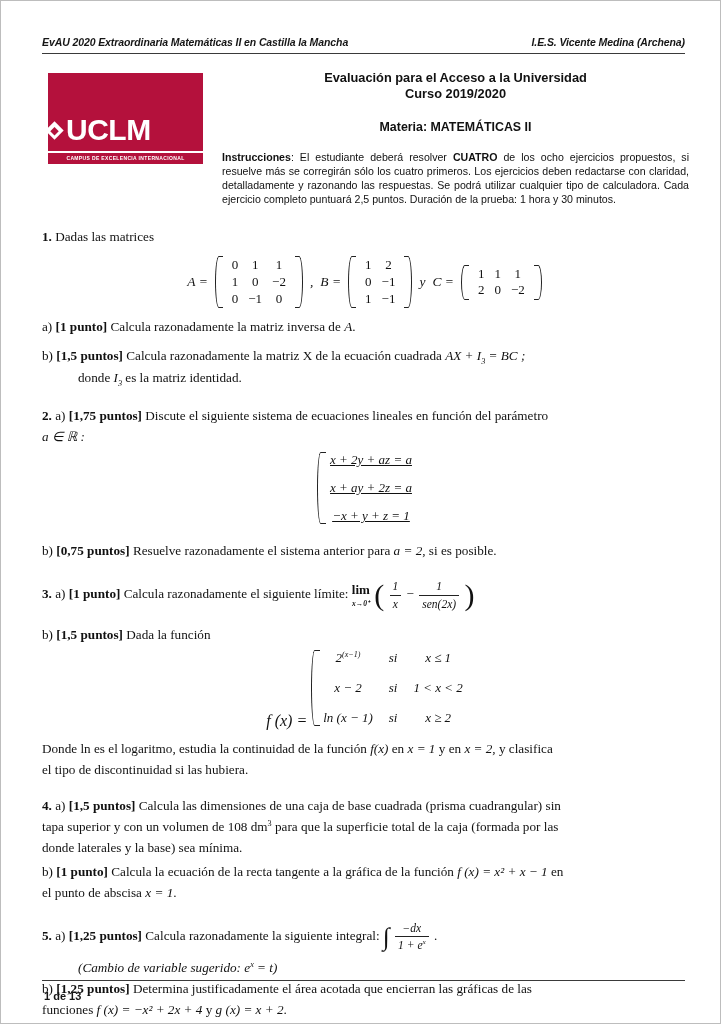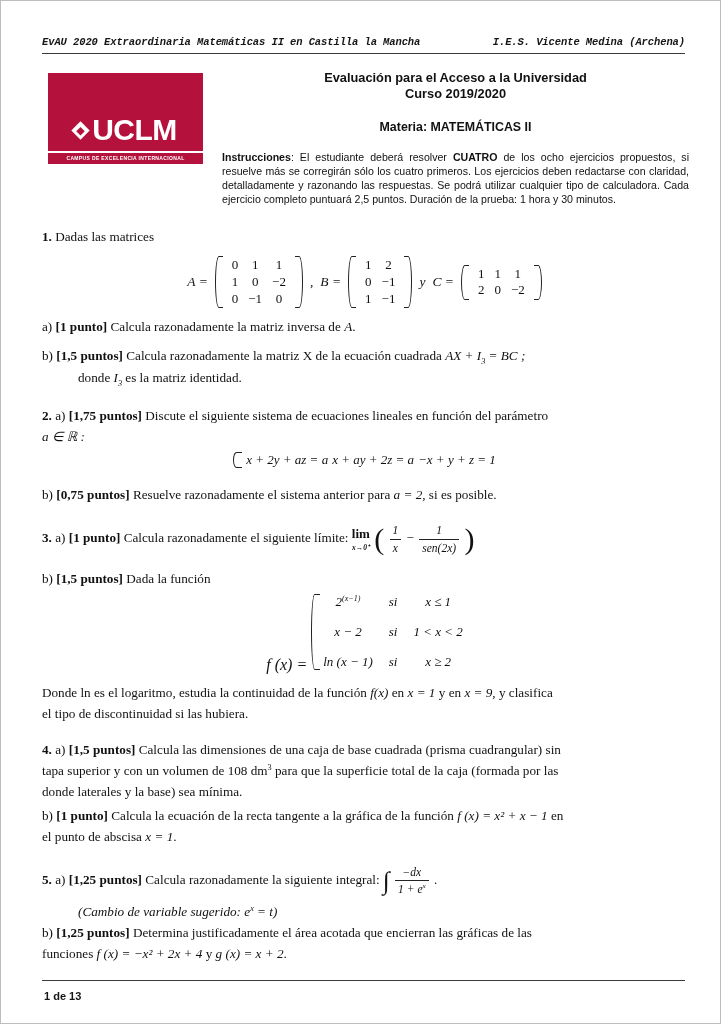--- a/index.html
+++ b/index.html
@@ -26,21 +26,21 @@
 
   
   .runhead {
     position: absolute;
     left: 42px;
     right: 36px;
     top: 36px;
     display: flex;
     justify-content: space-between;
     align-items: baseline;
-    font-family: Liberation Mono, monospace;
+    font-family: Liberation Sans, sans-serif;
     font-style: italic;
     font-weight: bold;
     font-size: 10.5px;
     color: #161616;
     letter-spacing: -0.1px;
   }
   .runhead-rule {
     position: absolute;
     left: 42px;
     right: 36px;
@@ -53,21 +53,20 @@
     position: absolute;
     left: 48px;
     top: 73px;
     width: 155px;
   }
   .logo-box {
     background: #b4113c;
     height: 78px;
     display: flex;
     align-items: flex-end;
-    justify-content: center;
     padding-bottom: 6px;
     box-sizing: border-box;
   }
   .logo-mark {
     display: flex;
     align-items: center;
     gap: 2px;
   }
   .logo-diamond {
     width: 13px;
@@ -198,21 +197,21 @@
   .mlabel { font-style: italic; font-size: 13.5px; }
 
   
   .system { display: inline-flex; align-items: stretch; gap: 4px; }
   .brace {
     width: 8px;
     border: 1.1px solid #222;
     border-right: none;
     border-radius: 40% 0 0 40% / 50% 0 0 50%;
   }
-  .syslines { display: flex; flex-direction: row; gap: 4px; font-size: 13px; }
+  .syslines { display: flex; flex-direction: column; gap: 12px; font-size: 13px; text-decoration: underline; }
 
   
   .frac {
     display: inline-flex;
     flex-direction: column;
     align-items: center;
     vertical-align: middle;
     margin: 0 2px;
   }
   .frac .num { padding: 0 3px; font-size: 11.5px; }
@@ -440,21 +439,21 @@
           <span style="font-style:italic">si</span>
           <span>1 &lt; x &lt; 2</span>
           <span>ln (x − 1)</span>
           <span style="font-style:italic">si</span>
           <span>x ≥ 2</span>
         </span>
       </span>
     </div>
 
     <p class="q indent sp-10">
-      <span>Donde ln es el logaritmo, estudia la continuidad de la función </span><span class="math">f(x)</span><span> en </span><span class="math">x = 1</span><span> y en </span><span class="math">x = 9</span><span>, y clasifica</span>
+      <span>Donde ln es el logaritmo, estudia la continuidad de la función </span><span class="math">f(x)</span><span> en </span><span class="math">x = 1</span><span> y en </span><span class="math">x = 2</span><span>, y clasifica</span>
     </p>
     <p class="q indent">el tipo de discontinuidad si las hubiera.</p>
 
     <p class="q sp-18">
       <b>4.</b>
       <span>a)</span>
       <b>[1,5 puntos]</b>
       <span>Calcula las dimensiones de una caja de base cuadrada (prisma cuadrangular) sin</span>
     </p>
     <p class="q indent">

